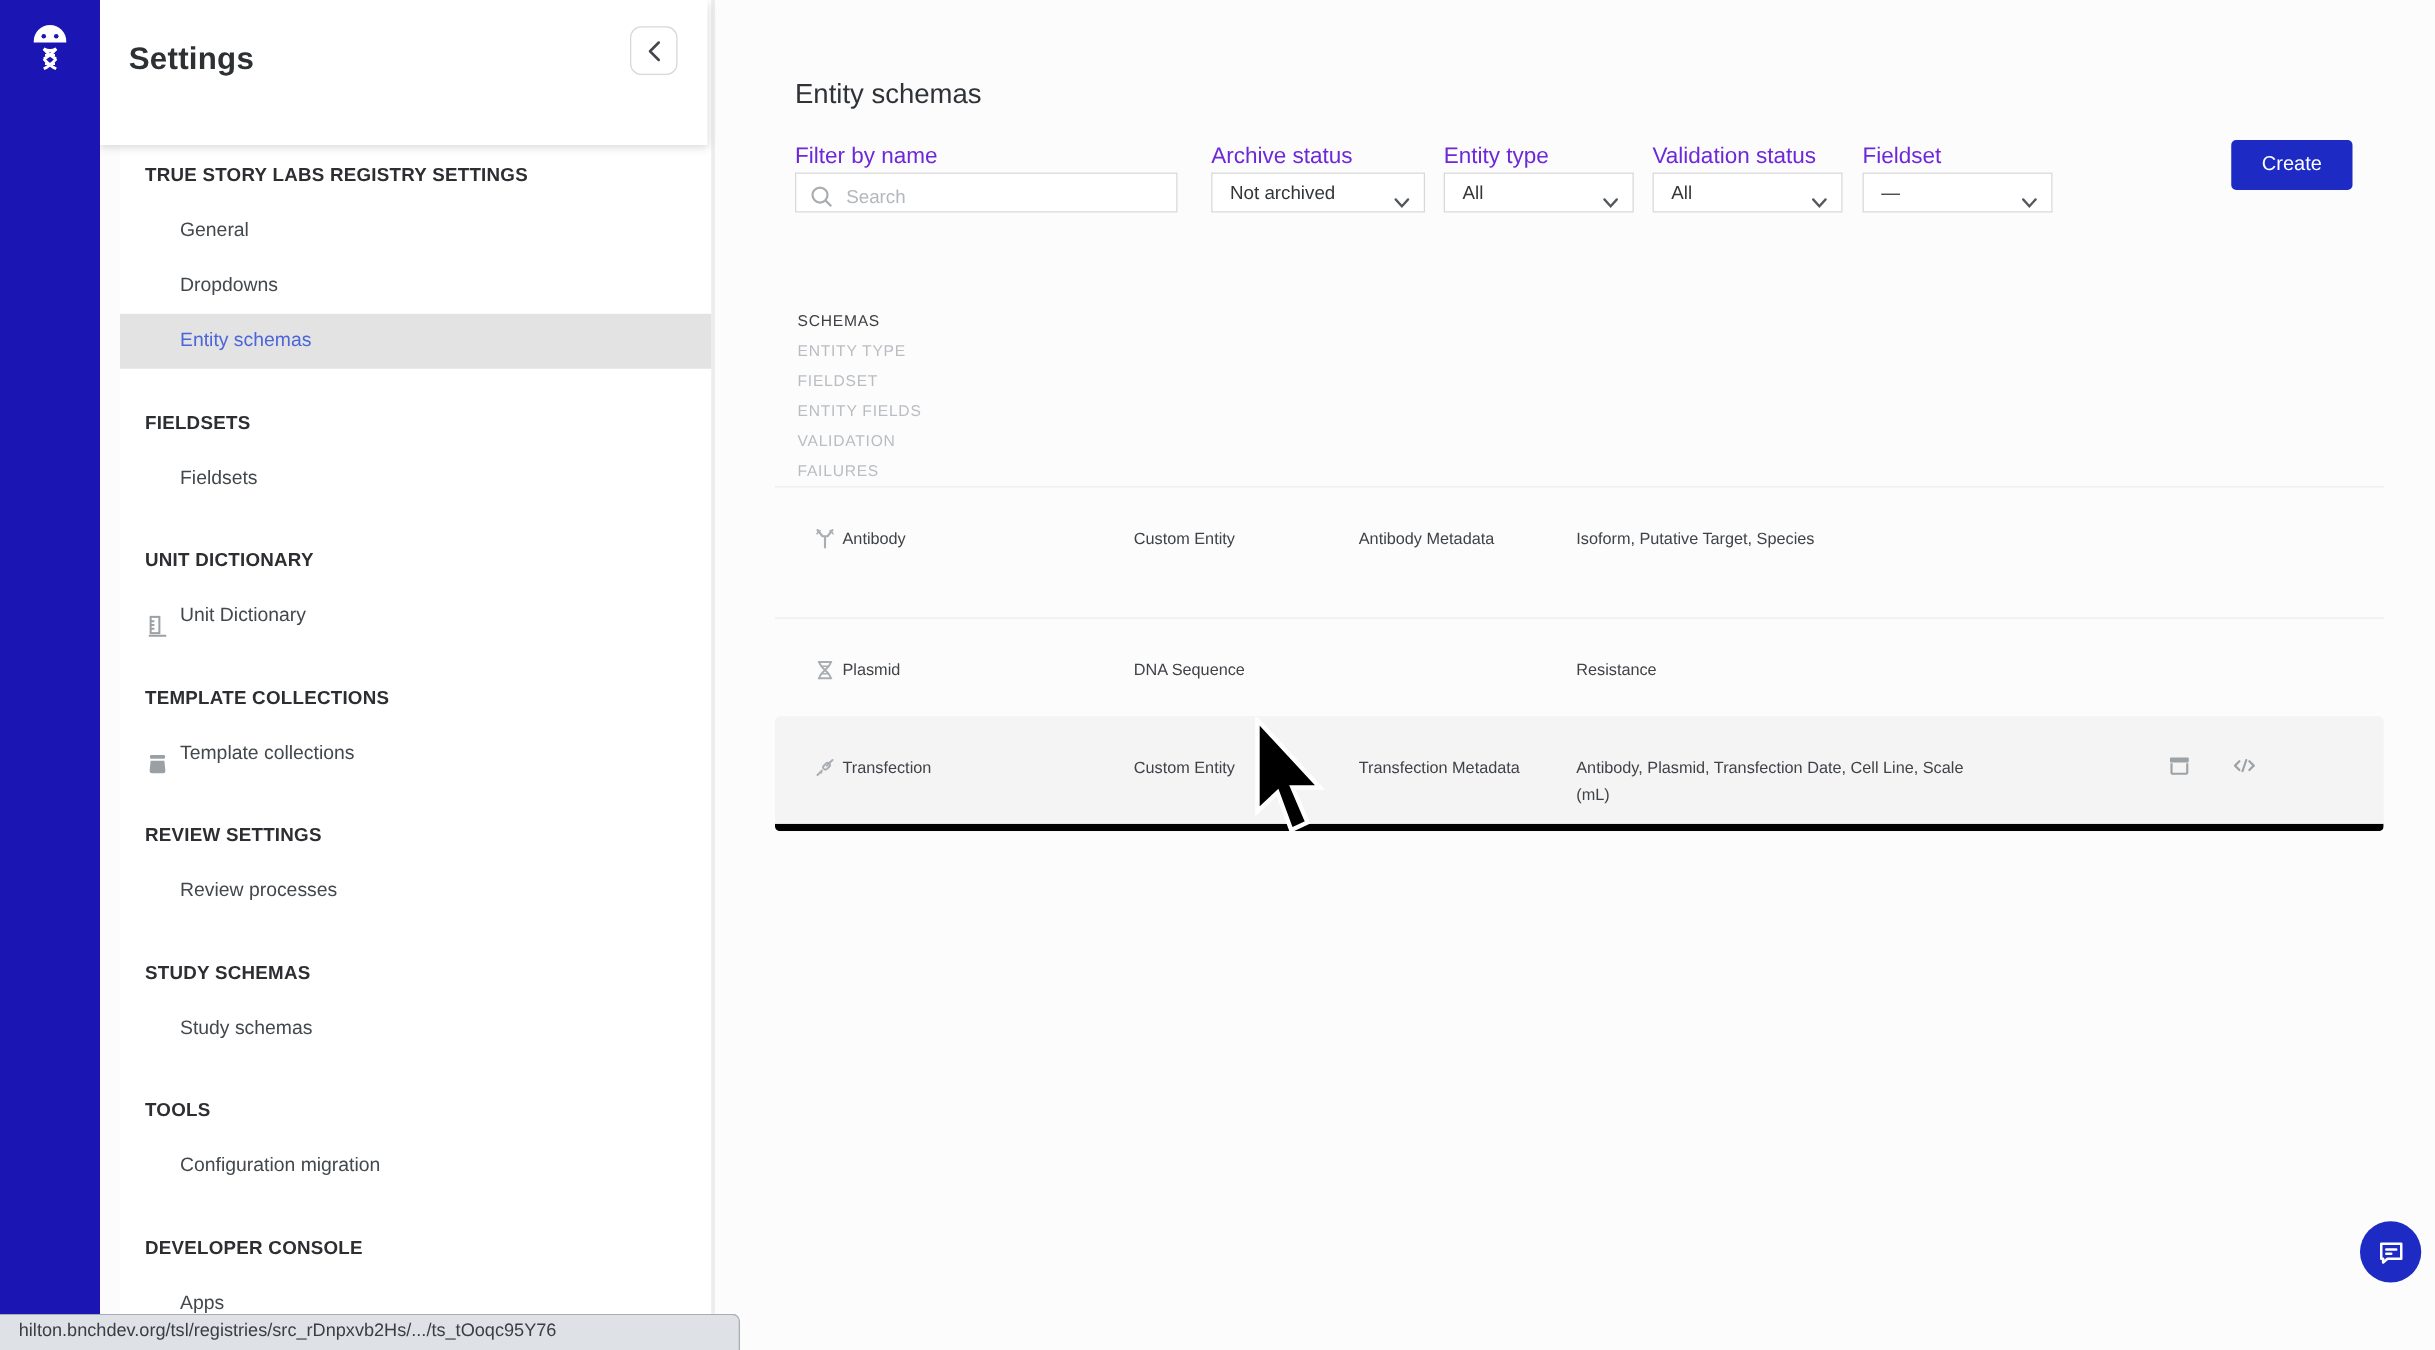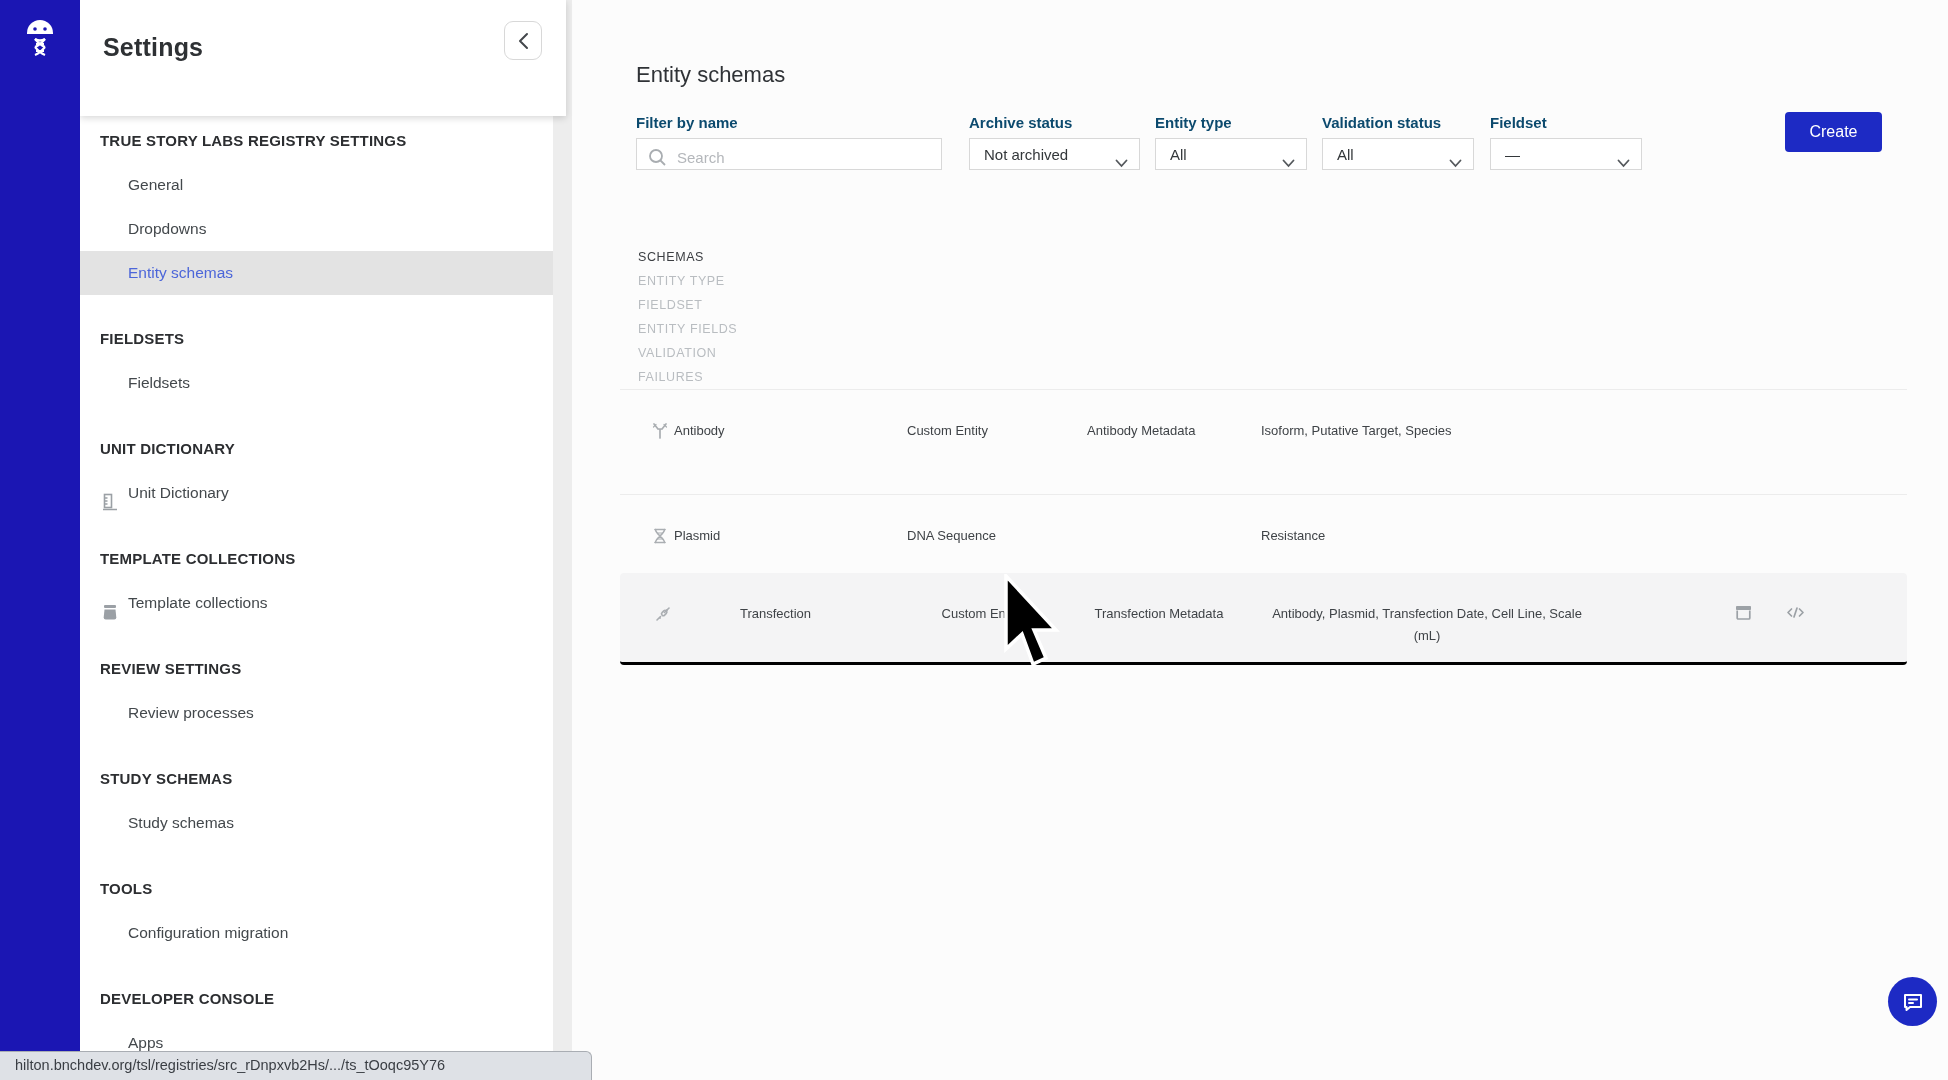--- a/index.html
+++ b/index.html
@@ -17,42 +17,42 @@
   html,body{margin:0;padding:0;}
   body{
     width:1948px;height:1080px;position:relative;overflow:hidden;
     background:#fcfcfc;font-family:"Liberation Sans",sans-serif;color:var(--text);
   }
   
   .rail{position:absolute;left:0;top:0;width:80px;height:1080px;background:var(--rail);z-index:6;}
   .rail .logo{position:absolute;left:21px;top:17px;width:38px;height:46px;color:#fff;}
   
   .sidebar-gutter{position:absolute;left:553px;top:0;width:19px;height:1080px;background:#ededed;z-index:1;}
-  .sidebar{position:absolute;left:80px;top:0;width:473px;height:1080px;background:#fff;z-index:2;}
+  .sidebar{position:absolute;left:96px;top:0;width:473px;height:1080px;background:#fff;z-index:2;}
   .sidebar-header{
     position:absolute;left:80px;top:0;width:486px;height:116px;background:#fff;z-index:4;
     box-shadow:0 2px 7px rgba(0,0,0,.16);
   }
   .sidebar-title{position:absolute;left:23px;top:33px;font-size:25px;font-weight:600;color:#2e3134;letter-spacing:.2px;}
   .back-btn{
     position:absolute;left:424px;top:21px;width:38px;height:39px;background:#fff;
     border:1px solid var(--border);border-radius:9px;display:flex;align-items:center;justify-content:center;
     color:#43474b;cursor:pointer;
   }
   .nav{position:absolute;left:0;top:98px;width:473px;padding-top:30px;}
   .nav-section{margin-bottom:31px;}
   .nav-heading{height:26px;line-height:26px;padding-left:20px;font-size:15px;font-weight:700;color:#2c2e31;letter-spacing:.2px;}
   .nav-items{margin-top:9px;}
   .nav-item{position:relative;height:44px;line-height:44px;padding-left:48px;font-size:15.5px;color:#43484c;cursor:pointer;white-space:nowrap;}
   .nav-item.selected{background:var(--selected-bg);color:var(--selected-text);}
   .nav-item .nav-icon{position:absolute;left:21px;top:13px;width:18px;height:18px;color:#9ba0a5;}
   
   .main{position:absolute;left:572px;top:0;width:1376px;height:1080px;}
   .page-title{position:absolute;left:64px;top:62px;font-size:22px;font-weight:500;color:#2f3236;}
-  .filter-label{position:absolute;top:114px;font-size:15px;font-weight:700;color:#0c4a6e;}
+  .filter-label{position:absolute;top:114px;font-size:18px;font-weight:400;color:#6d28d9;}
   .lbl-name{left:64px;} .lbl-archive{left:397px;} .lbl-entity{left:583px;} .lbl-validation{left:750px;} .lbl-fieldset{left:918px;}
   .control{position:absolute;top:138px;height:32px;background:#fff;border:1px solid var(--border);border-radius:0;}
   .search-box{left:64px;width:306px;}
   .search-box .search-icon{position:absolute;left:11px;top:9px;width:19px;height:19px;color:#a9adb1;}
   .search-box input{
     position:absolute;left:38px;top:0;width:260px;height:36px;border:none;outline:none;background:transparent;
     font-family:"Liberation Sans",sans-serif;font-size:15px;color:#33373a;
   }
   .search-box input::placeholder{color:#b4b7bb;}
   .select{display:flex;align-items:center;padding-left:14px;font-size:15px;color:#33373a;cursor:pointer;}
@@ -75,21 +75,21 @@
   .c-fields{width:362px;flex:none;}
   .c-valid{width:90px;flex:none;}
   .c-actions{flex:1;}
   .thead{min-height:79px;border-bottom:1px solid var(--divider);padding-top:15px;
     font-size:12.5px;font-weight:400;letter-spacing:.6px;color:var(--muted);line-height:24px;flex-direction:column;}
   .thead .c-name{color:#3b3e42;}
   .row{font-size:13px;line-height:22px;color:#3f4347;padding-top:30px;}
   .row .cell{padding-right:30px;}
   .row1{min-height:105px;border-bottom:1px solid var(--divider);}
   .row2{min-height:78px;}
-  .row3{min-height:92px;background:#f4f4f5;border-radius:4px;border-bottom:3px solid #000000;text-align:center;}
+  .row3{min-height:92px;background:#f4f4f5;border-radius:4px;border-bottom:6px solid #000000;}
   .row .r-icon{width:18px;height:18px;color:#aaaeb2;margin-left:13px;margin-top:2px;}
   .actions{display:flex;gap:33px;padding-left:21px;color:#9ca1a6;}
   .actions .a-icon{width:19px;height:19px;cursor:pointer;}
   
   .status-bar{
     position:absolute;left:0;top:1051px;width:592px;height:29px;background:#dee1e6;z-index:9;
     border:1px solid #a9adb3;border-left:none;border-bottom:none;border-top-right-radius:6px;
     font-size:14.5px;color:#3a3e44;line-height:27px;padding-left:15px;white-space:nowrap;
   }
   .chat-fab{

